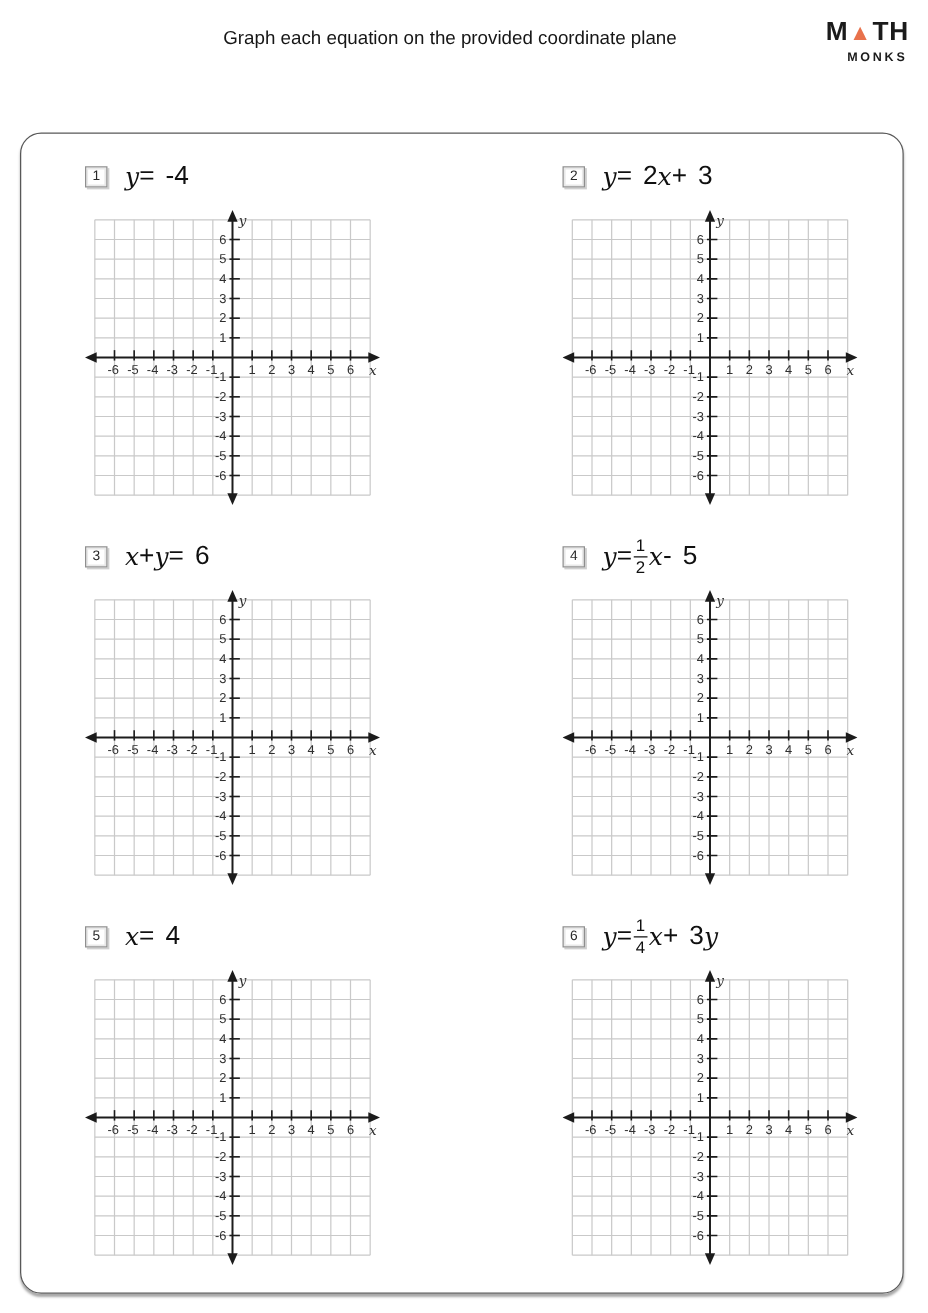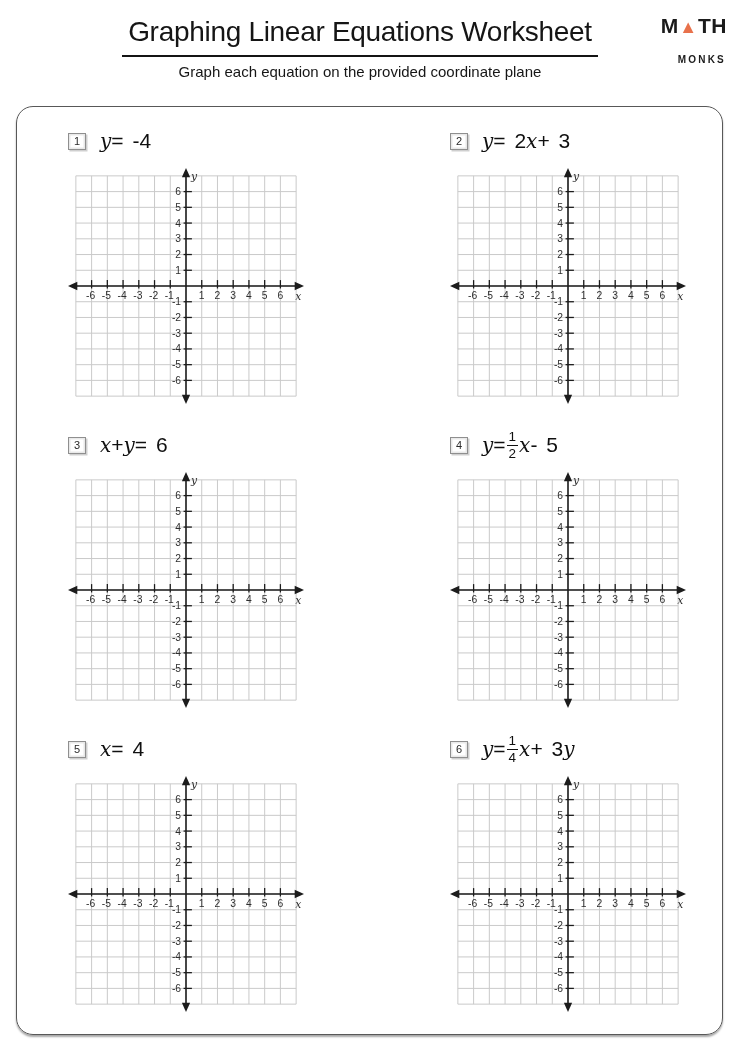--- a/index.html
+++ b/index.html
@@ -44,21 +44,21 @@
     font-size: 21px; font-weight: bold; color: #1b1b1b;
     letter-spacing: 0.5px;
     display: flex; align-items: baseline;
   }
   .logo-tri {
     font-size: 18px; font-style: normal;
     margin: 0 0.5px;
   }
   .logo-sub {
     font-size: 10px; font-weight: bold; color: #1b1b1b;
-    letter-spacing: 2.2px; margin-top: 19px; padding-right: 1px;
+    letter-spacing: 2.2px; margin-top: 6px; padding-right: 1px;
   }
   
   .frame {
     position: absolute;
     left: 16px; top: 106px;
     width: 707px; height: 929px;
     border: 1.6px solid #585858;
     border-radius: 17px;
     box-shadow: 0 2px 2px rgba(0,0,0,0.35);
     box-sizing: border-box;
@@ -105,23 +105,20 @@
     margin: 0 1px;
   }
   .frac .fnum { border-bottom: 1.5px solid #101010; padding: 0 2px; }
   .frac .fden { padding: 0 2px; }
   .plane svg { display: block; }
 </style>
 </head>
 <body>
 
 <div class="header">
-  <div class="title-wrap">
-    <span class="title">Graphing Linear Equations Worksheet</span>
-  </div>
   <div class="subtitle">Graph each equation on the provided coordinate plane</div>
 </div>
 
 <div class="logo">
   <span class="logo-main">
       <span>M</span>
       <span class="logo-tri" style="color: rgb(232, 113, 75);">▲</span>
       <span>TH</span>
     </span>
   <span class="logo-sub">MONKS</span>

